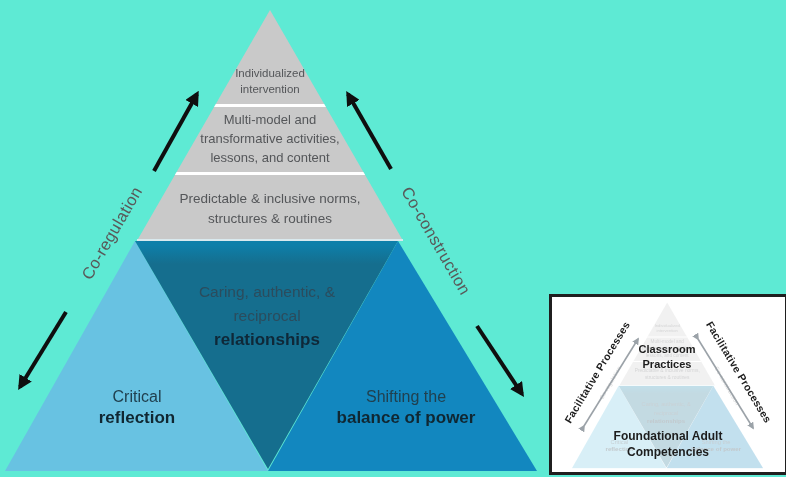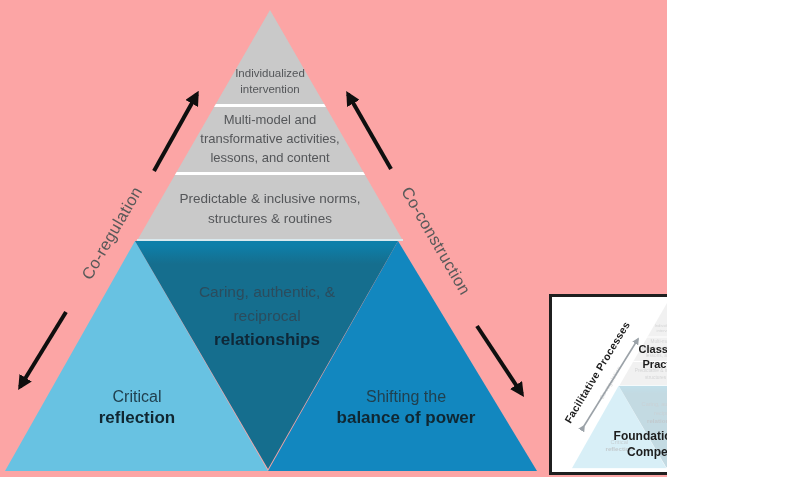--- a/index.html
+++ b/index.html
@@ -1,17 +1,17 @@
 <!DOCTYPE html>
 <html><head>
 <meta charset="utf-8">
 <style>
   html,body{margin:0;padding:0;background:#ffffff;}
   body{width:791px;height:477px;font-family:"Liberation Sans",sans-serif;}
-  .canvas{position:relative;width:667px;height:477px;background:#fca5a5;overflow:hidden;}
+  .canvas{position:relative;width:786px;height:477px;background:#5eead4;overflow:hidden;}
   .scene{position:absolute;left:0;top:0;width:791px;height:477px;}
 
   
   .pyramid{position:absolute;left:5px;top:10px;width:532px;height:461px;}
   .layer{position:absolute;left:0;top:0;width:532px;height:461px;}
   .layer-gray{background:#c9c9c9;clip-path:polygon(265px 0px,397px 229px,133px 229px);}
   .divider{position:absolute;left:0;width:100%;height:3px;background:#ffffff;}
   .div1{top:94px;} .div2{top:162px;}
   .band-line{position:absolute;left:132px;top:229px;width:266px;height:2px;background:#d9e9ee;}
   .tri-left{background:#68c2e2;clip-path:polygon(130px 231px,0px 461px,263px 461px);}

